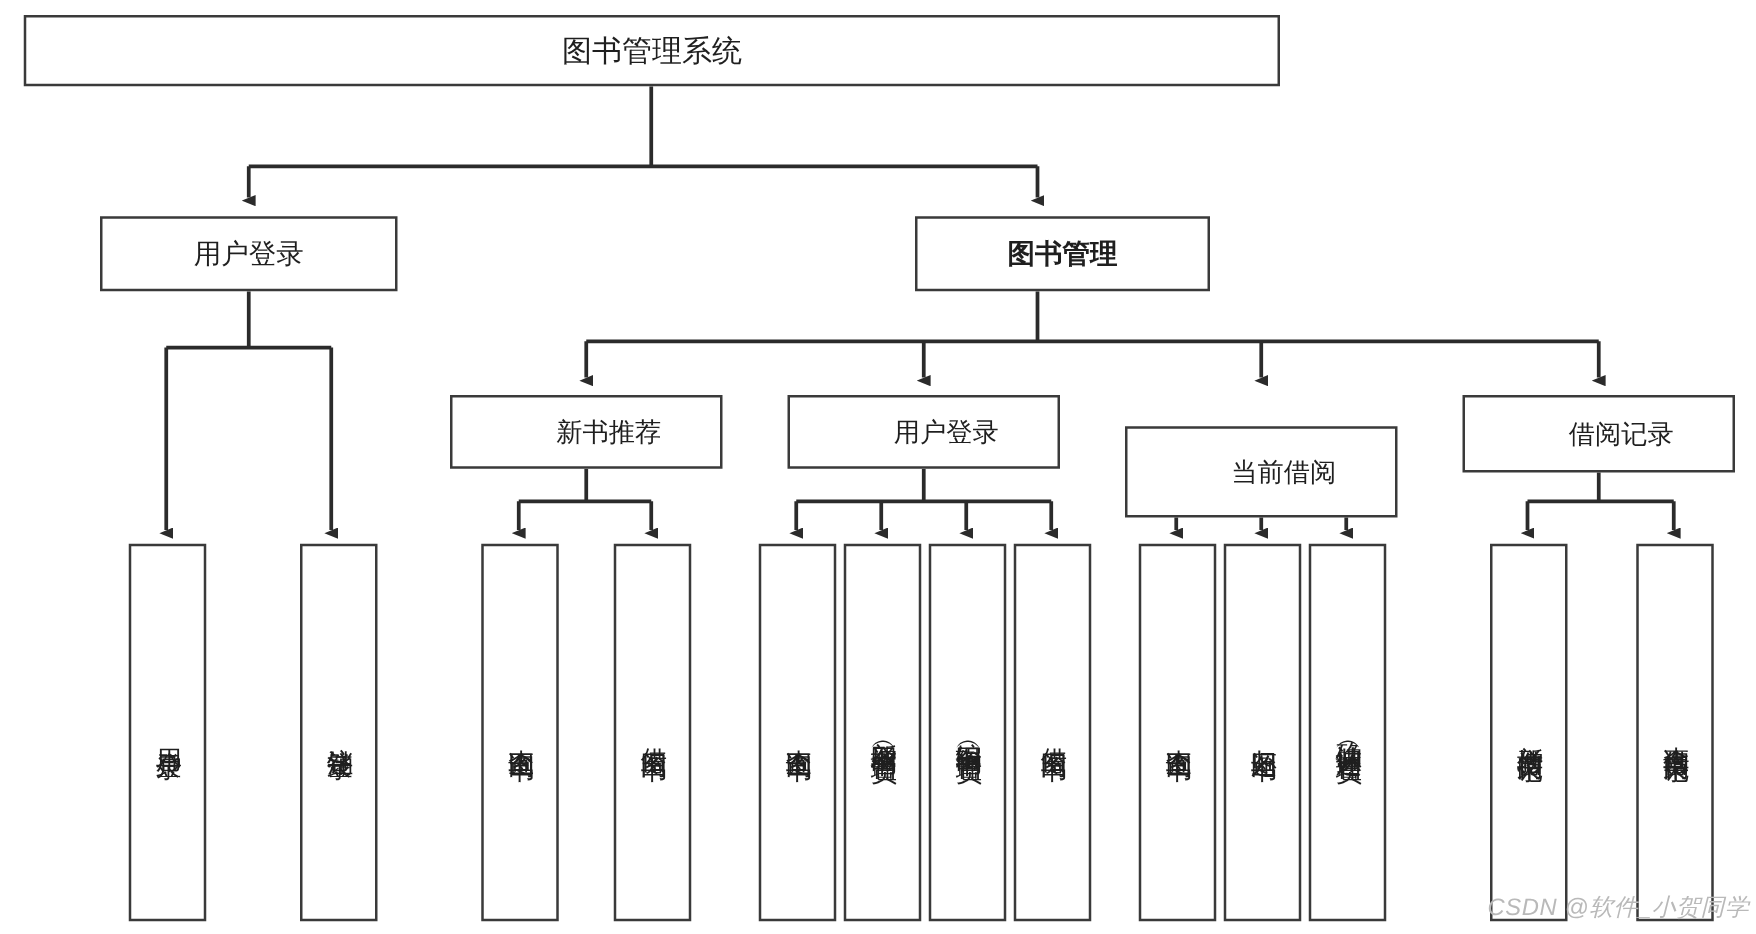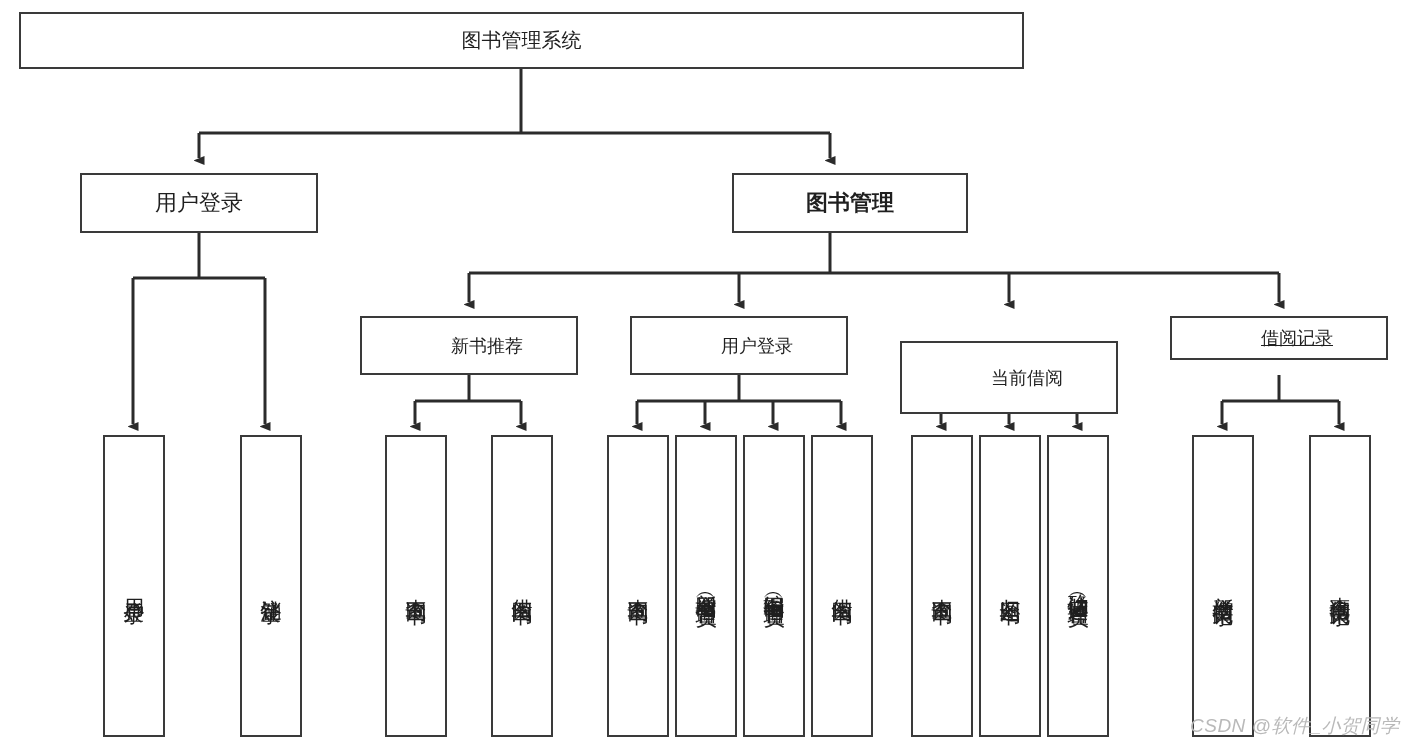--- a/index.html
+++ b/index.html
@@ -30,27 +30,27 @@
     position: absolute;
     box-sizing: border-box;
     background: #ffffff;
     border: 2.5px solid #3a3a3a;
     display: flex;
     align-items: center;
     justify-content: center;
     color: #1f1f1f;
   }
   .node.root {
-    font-size: 20px;
+    font-size: 24px;
   }
   .node.tier2 {
     font-size: 22px;
   }
   .node.tier3 {
-    font-size: 18px;
+    font-size: 21px;
     padding-left: 36px;
   }
   .node.leaf {
     font-size: 21px;
     align-items: center;
     justify-content: center;
     padding: 6px 2px;
   }
   .node.leaf .vtext {
     writing-mode: vertical-rl;
@@ -136,21 +136,21 @@
 
   <div class="node tier3" style="left:360px; top:316px; width:218px; height:59px;">
     <span>新书推荐</span>
   </div>
   <div class="node tier3" style="left:630px; top:316px; width:218px; height:59px;">
     <span>用户登录</span>
   </div>
   <div class="node tier3" style="left:900px; top:316px; width:218px; height:73px;margin-top:25px;">
     <span>当前借阅</span>
   </div>
-  <div class="node tier3" style="left:1170px; top:316px; width:218px; height:44px;text-decoration:underline;">
+  <div class="node tier3" style="left:1170px; top:316px; width:218px; height:62px;">
     <span>借阅记录</span>
   </div>
 
   <div class="node leaf" style="left:103px; top:435px; width:62px; height:302px;">
     <span class="vtext">用户登录</span>
   </div>
   <div class="node leaf" style="left:240px; top:435px; width:62px; height:302px;">
     <span class="vtext">注销登录</span>
   </div>
 

